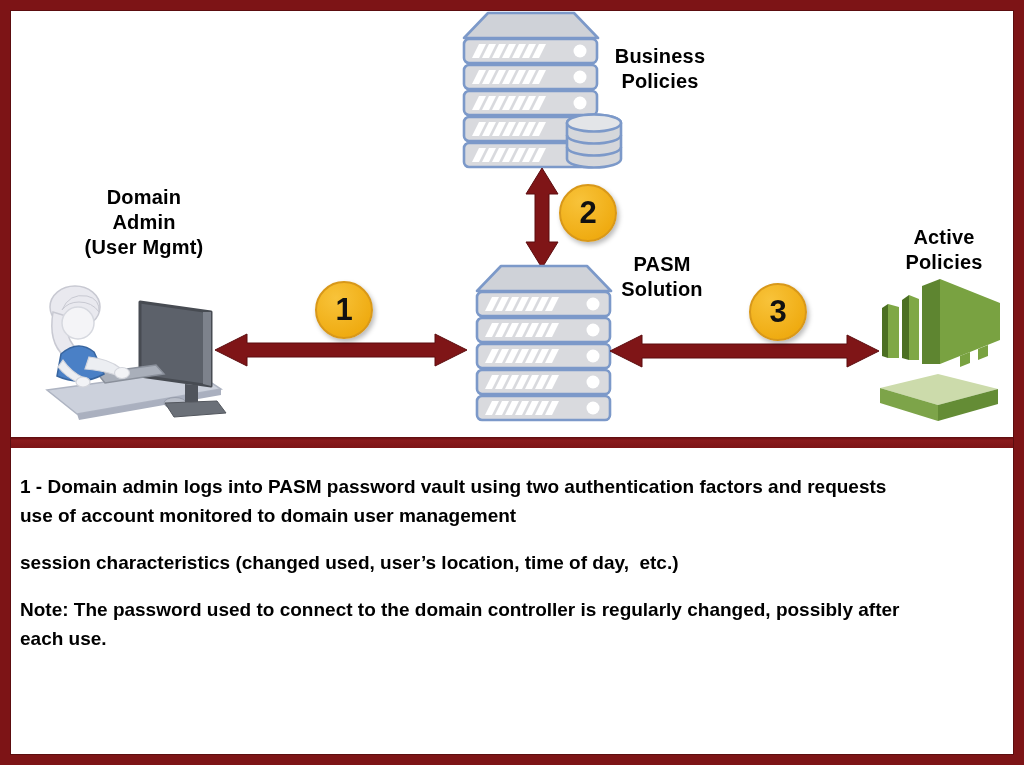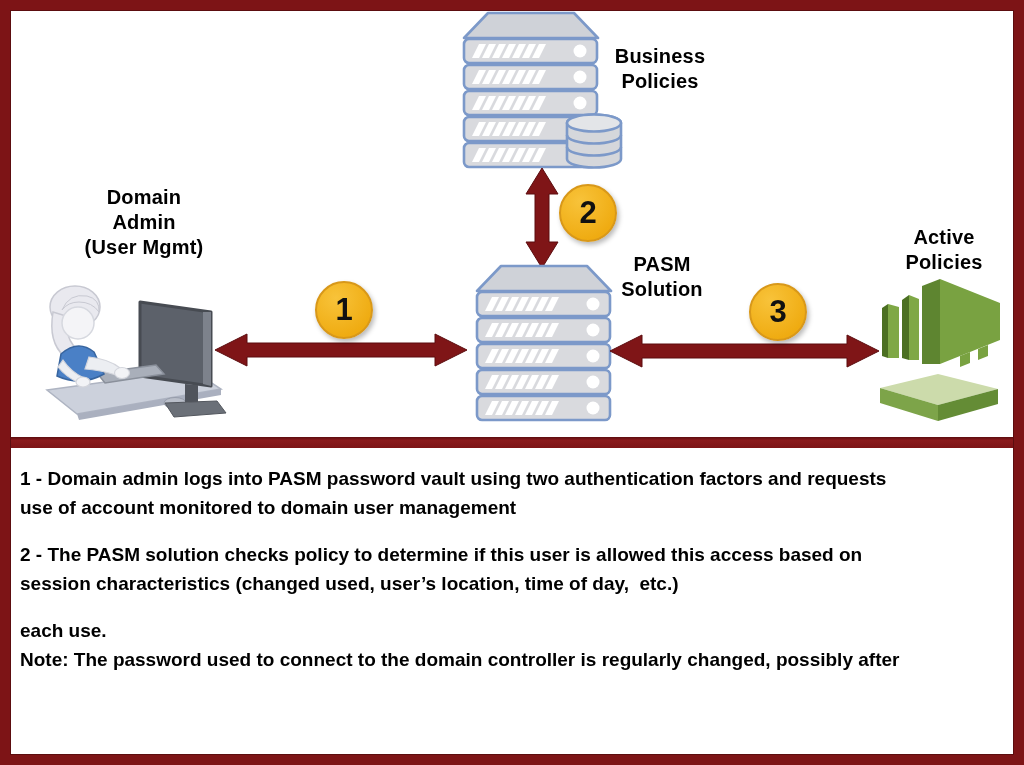--- a/index.html
+++ b/index.html
@@ -25,21 +25,21 @@
     background:radial-gradient(circle at 35% 28%,#f8c33a,#efab11 75%);
     border:2px solid #d8981a;box-sizing:border-box;
     display:flex;align-items:center;justify-content:center;
     font-weight:bold;font-size:31px;color:#111;
     box-shadow:2px 3px 5px rgba(0,0,0,0.28);z-index:20;
   }
   .notes{
     position:absolute;left:10px;right:10px;top:448px;bottom:10px;
     padding:12px 8px 0 10px;z-index:10;
   }
-  .notes .para{margin:4px 0 18px 0;}
+  .notes .para{margin:12px 0 18px 0;}
   .notes .line{
     white-space:pre;font-weight:bold;font-size:19px;line-height:29px;color:#000;
   }
   svg{display:block;}
 </style>
 </head>
 <body>
 
 <div class="page">
 
@@ -178,26 +178,25 @@
   </div>
 
   <div class="section-divider"></div>
 
   <div class="notes">
     <div class="para">
       <div class="line">1 - Domain admin logs into PASM password vault using two authentication factors and requests</div>
       <div class="line">use of account monitored to domain user management</div>
     </div>
     <div class="para">
-      <div class="line">2 - The PASM solution checks policy to determine if this user is allowed this access based on</div>
       <div class="line">session characteristics (changed used, user’s location, time of day,  etc.)</div>
     </div>
     <div class="para">
     </div>
     <div class="para">
+      <div class="line">Note: The password used to connect to the domain controller is regularly changed, possibly after</div>
       <div class="line">each use.</div>
-      <div class="line">Note: The password used to connect to the domain controller is regularly changed, possibly after</div>
     </div>
   </div>
 
   <div class="border-frame"></div>
 
 </div>
 
 </body></html>

